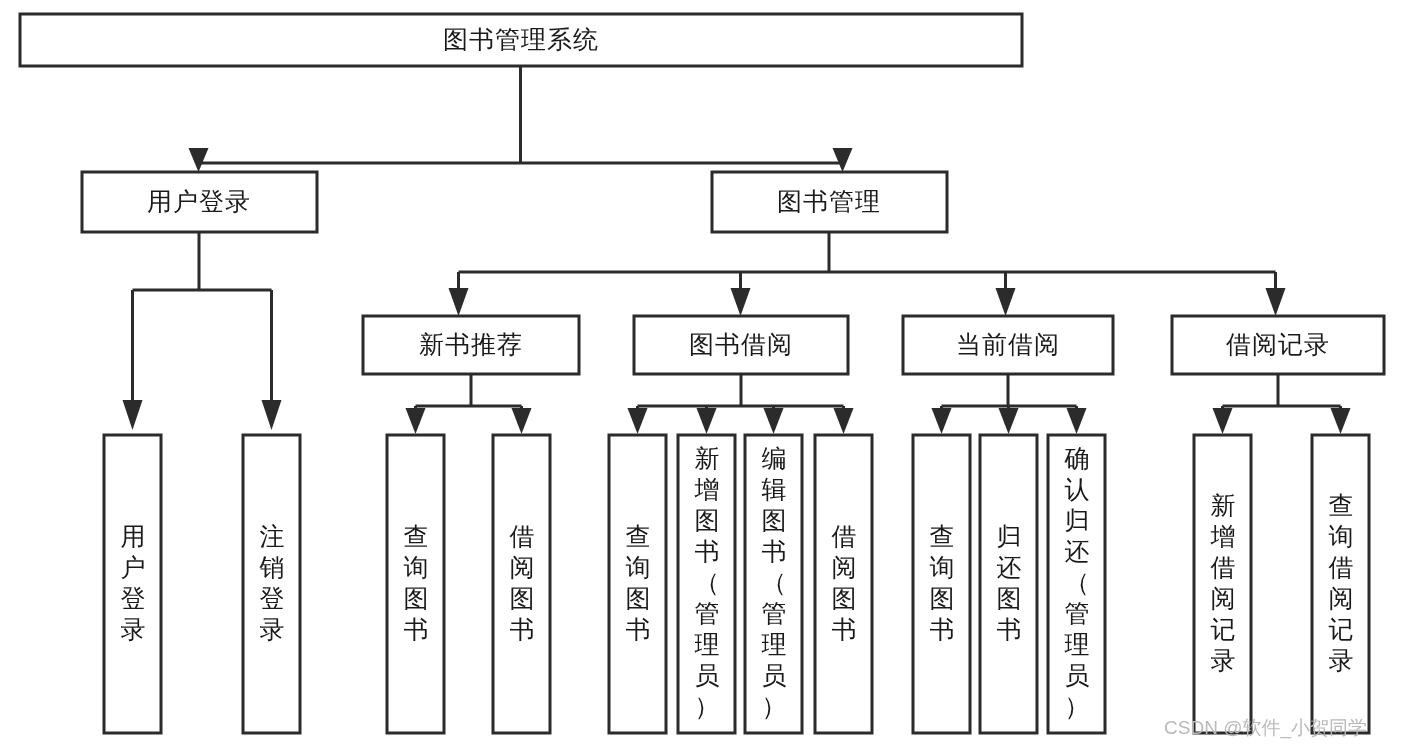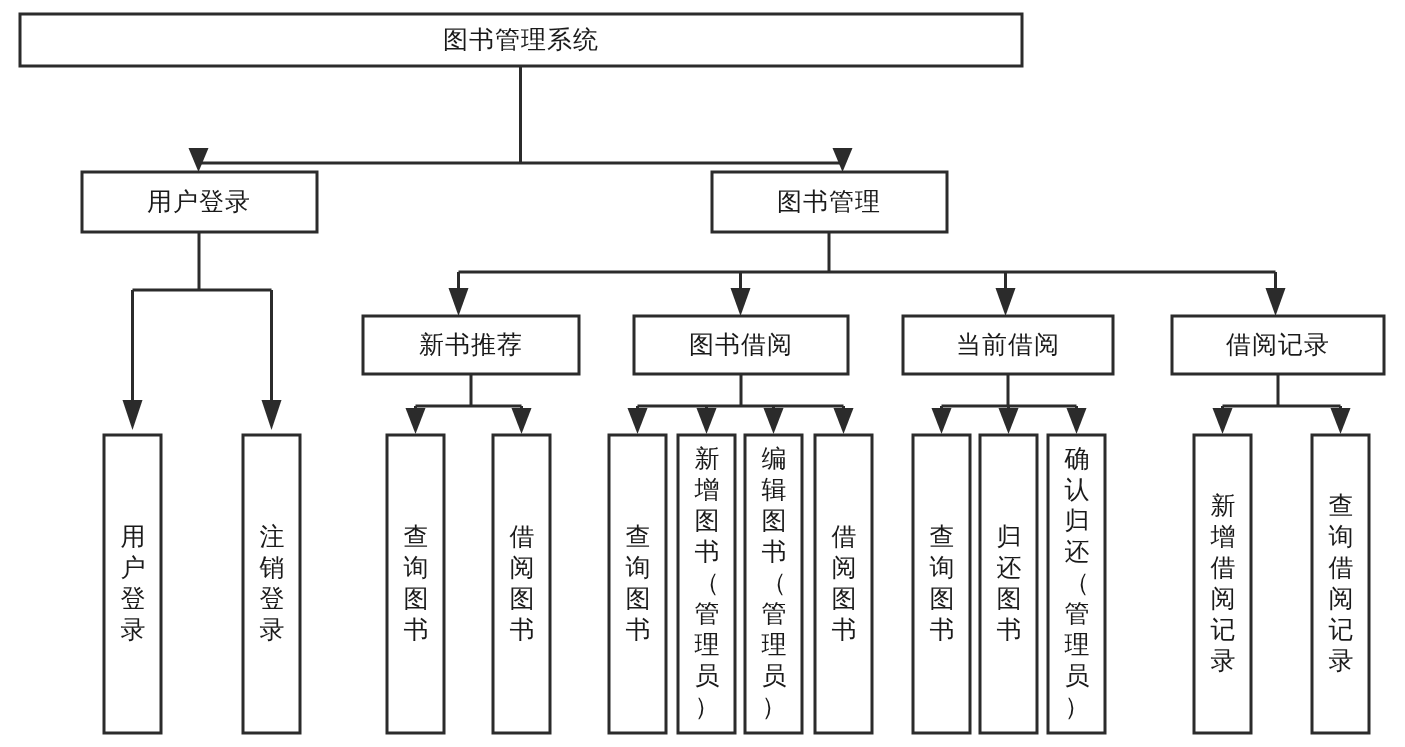--- a/index.html
+++ b/index.html
@@ -242,13 +242,14 @@
       <rect class="node-box" x="1194" y="435" width="57" height="298"></rect>
       <text class="node-label label-v" x="1223" y="584"><tspan x="1223" y="506.5">新</tspan><tspan x="1223" y="537.5">增</tspan><tspan x="1223" y="568.5">借</tspan><tspan x="1223" y="599.5">阅</tspan><tspan x="1223" y="630.5">记</tspan><tspan x="1223" y="661.5">录</tspan></text>
     </g>
     <g>
       <rect class="node-box" x="1312" y="435" width="57" height="298"></rect>
       <text class="node-label label-v" x="1341" y="584"><tspan x="1341" y="506.5">查</tspan><tspan x="1341" y="537.5">询</tspan><tspan x="1341" y="568.5">借</tspan><tspan x="1341" y="599.5">阅</tspan><tspan x="1341" y="630.5">记</tspan><tspan x="1341" y="661.5">录</tspan></text>
     </g>
 
   </svg>
 
+  <div class="watermark">CSDN @软件_小贺同学</div>
 </div>
 
 </body></html>

